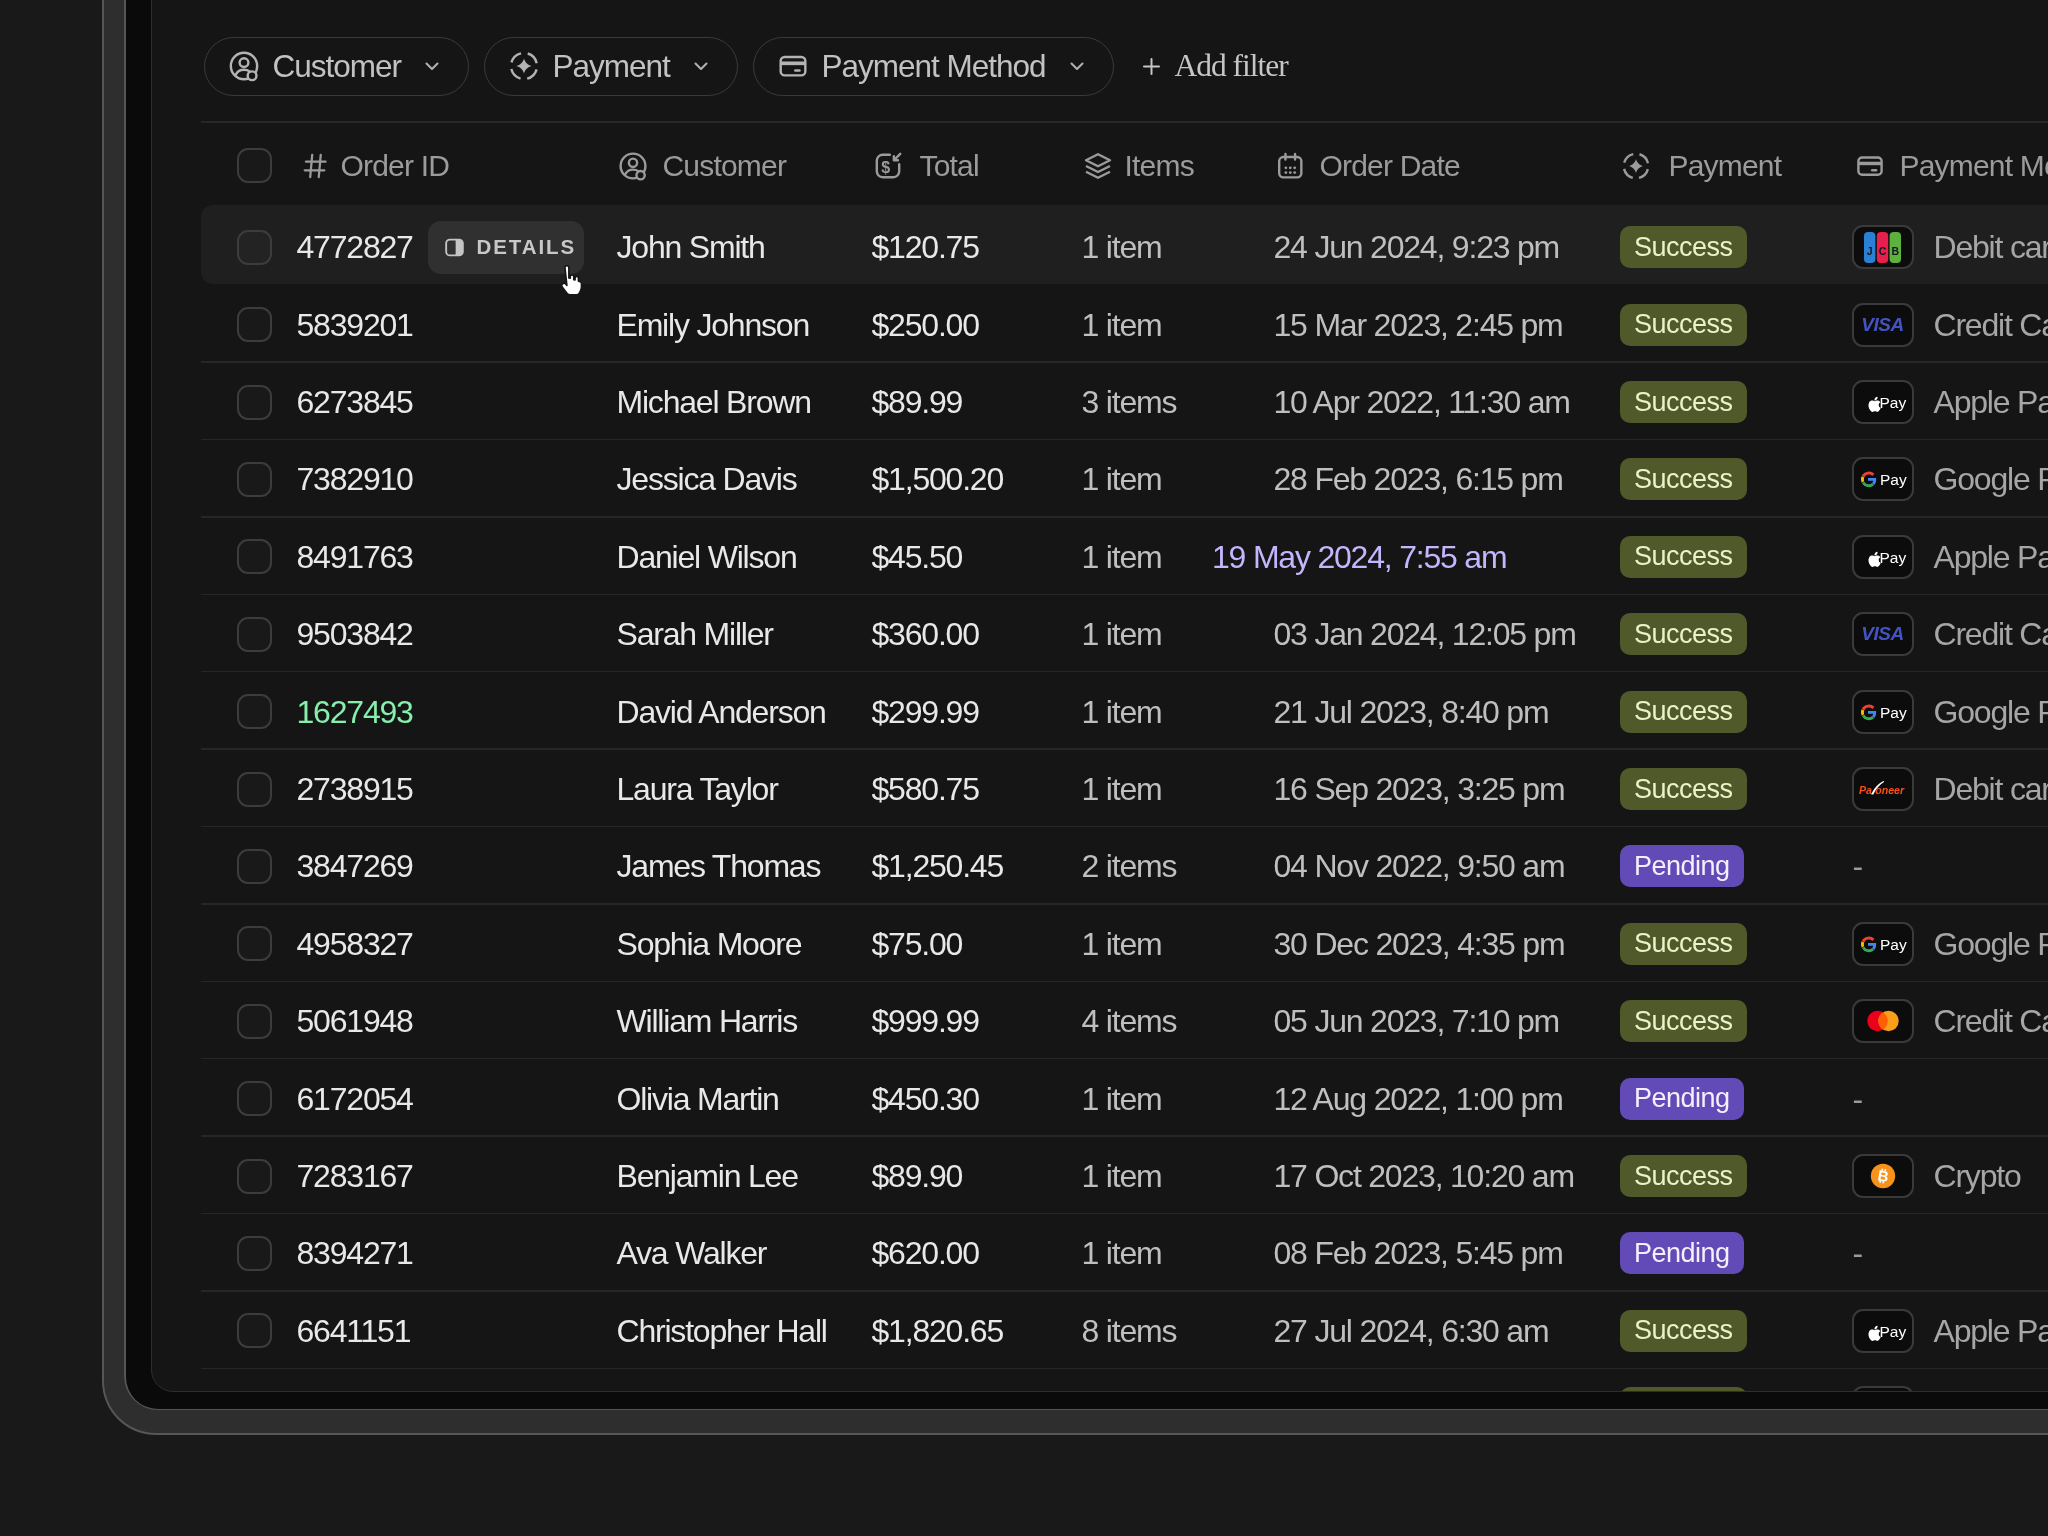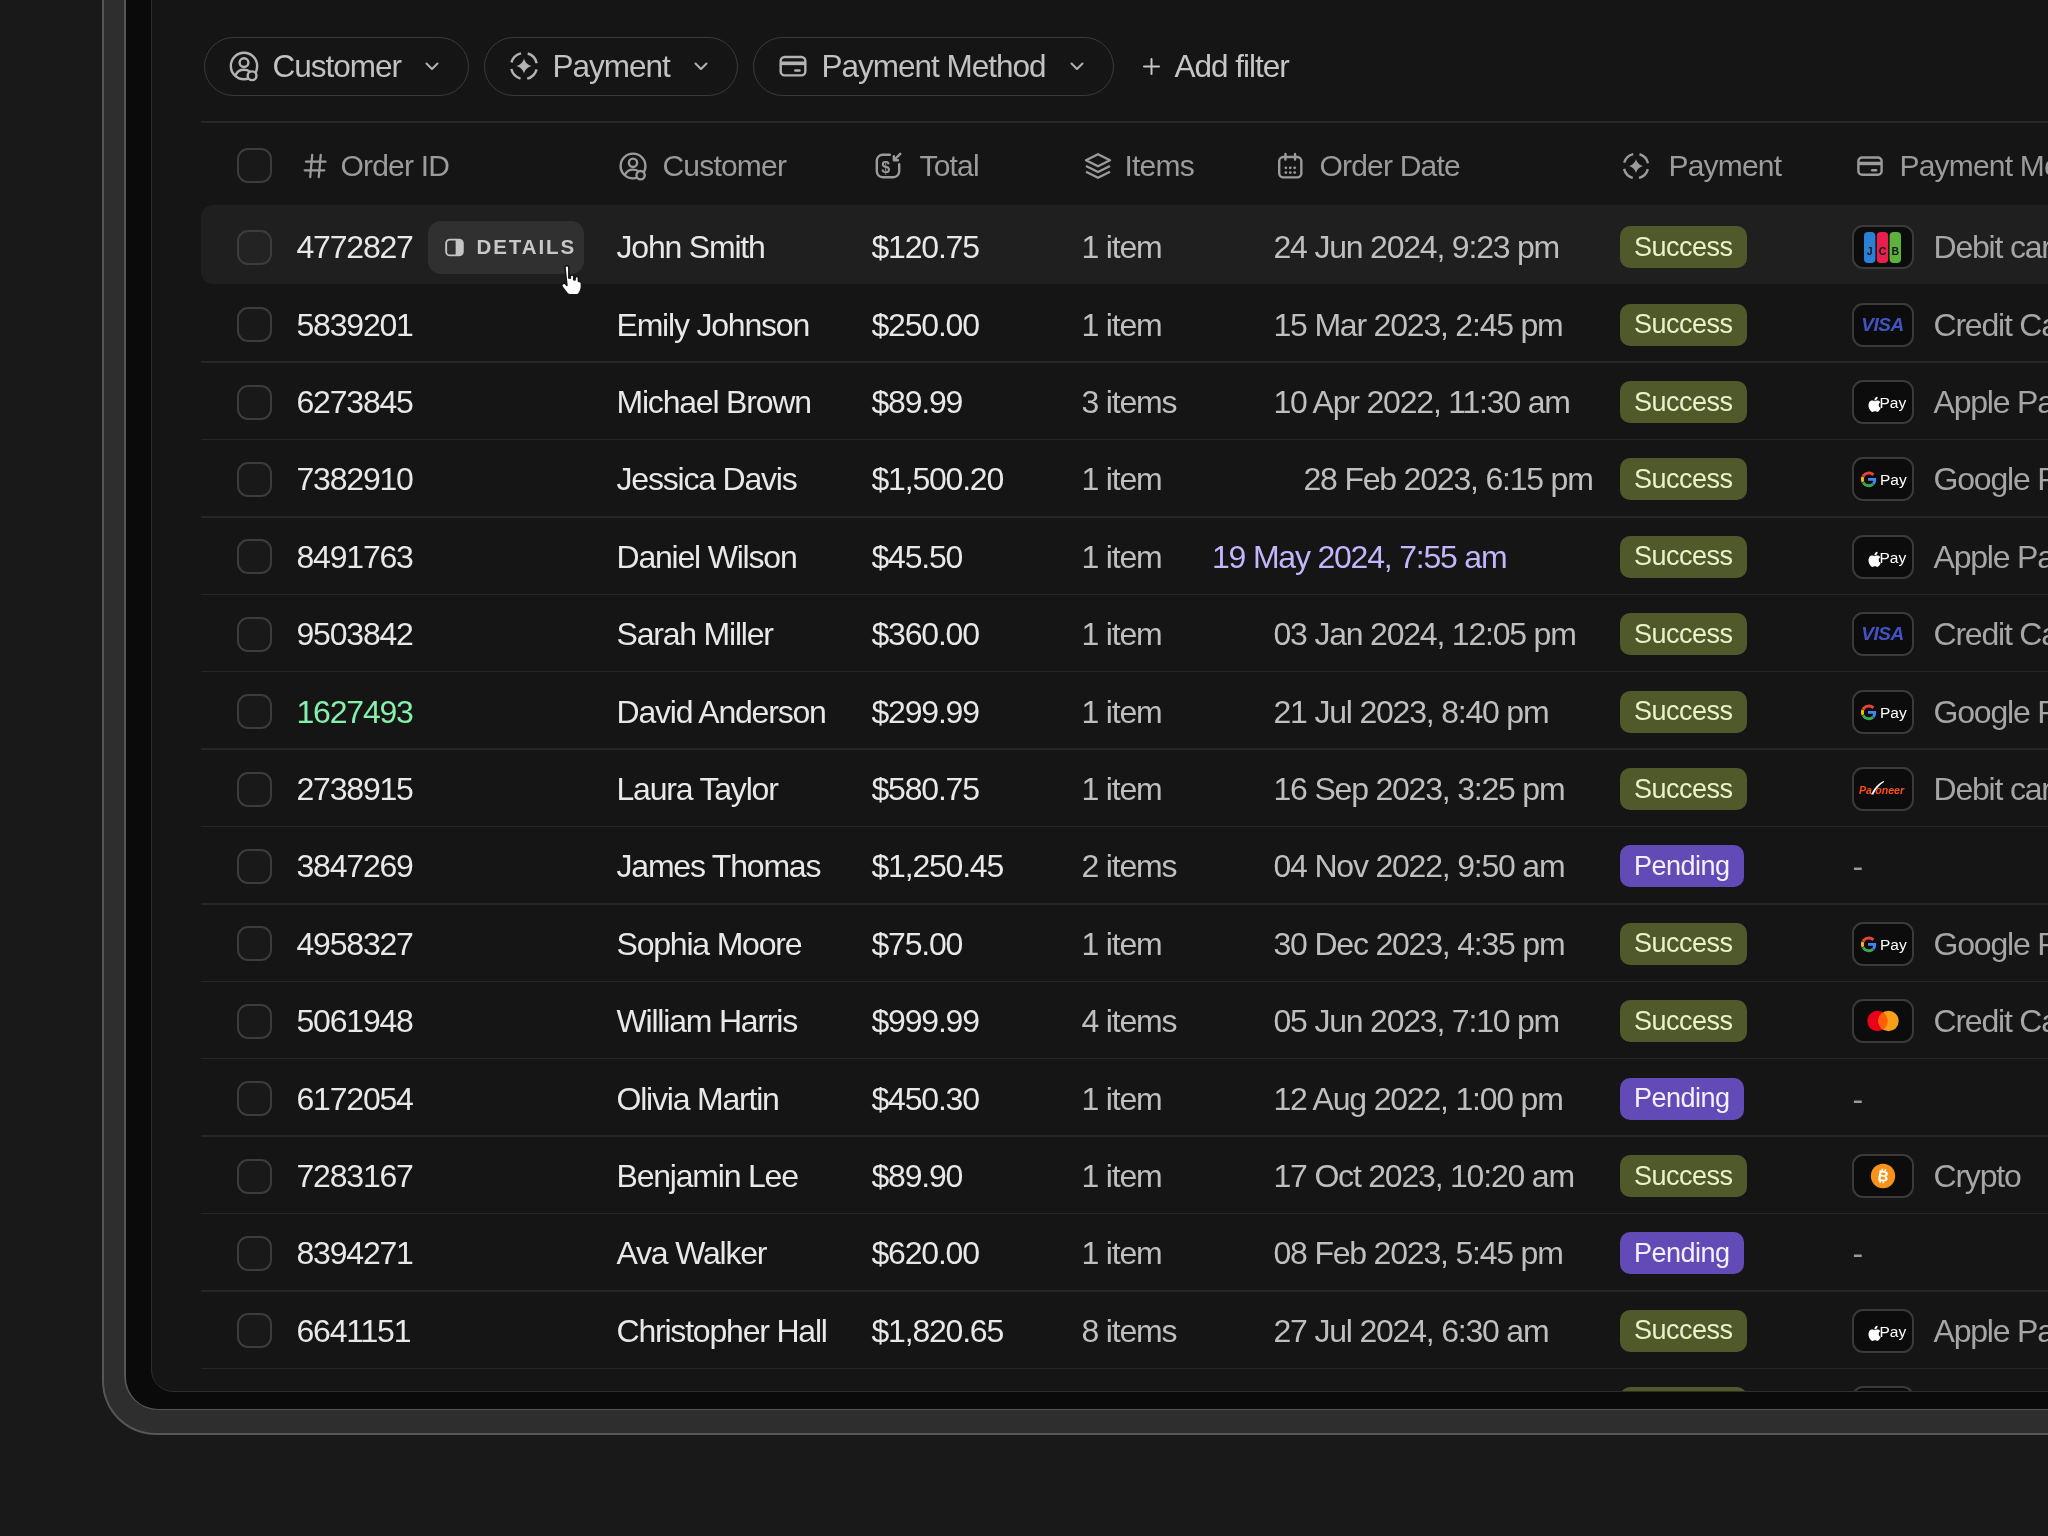--- a/index.html
+++ b/index.html
@@ -63,21 +63,21 @@
           <rect x="3.3" y="8.8" width="17.4" height="2.6" fill="#b3b3b3"></rect>
           <path d="M13.6 15.2 H16.6" stroke="#b3b3b3" stroke-width="1.7" stroke-linecap="round"></path>
         </svg>
         <span style="margin-left:12px;">Payment Method</span>
         <span style="margin-left:19px;display:flex;">
           <svg width="24" height="24" viewBox="0 0 24 24" fill="none">
             <path d="M6.5 9.6 12 15 17.5 9.6" stroke="#b0b0b0" stroke-width="2.1" stroke-linecap="round" stroke-linejoin="round"></path>
           </svg>
         </span>
       </div>
-      <div class="abs" style="left:986.5px;top:95.5px;height:59px;display:flex;align-items:center;color:#c6c6c6;font-size:31.5px;letter-spacing:-1px;">
+      <div class="abs" style="left:986.5px;top:95.5px;height:59px;display:flex;align-items:center;color:#c6c6c6;font-size:31.5px;letter-spacing:-1px;font-family:Liberation Serif, serif;">
         <svg width="25" height="25" viewBox="0 0 24 24" fill="none">
           <path d="M12 4.8 V19.2 M4.8 12 H19.2" stroke="#c6c6c6" stroke-width="1.9" stroke-linecap="round"></path>
         </svg>
         <span style="margin-left:11px;">Add filter</span>
       </div>
       <div class="sep" style="left:48.5px;top:180.0px;width:2100px;background:#272727;"></div>
       <div class="chk" style="left:84.5px;top:207.0px;"></div>
       <div class="hicon" style="left:146.5px;top:208.5px;"><svg width="32" height="32" viewBox="0 0 24 24" fill="none">
           <path d="M9.9 3.6 8.4 20.4 M16.3 3.6 14.8 20.4 M5.2 8.8 H19.9 M4.3 15.2 H19" stroke="#9b9b9b" stroke-width="1.7" stroke-linecap="round"></path>
         </svg></div>
@@ -165,21 +165,21 @@
           <path d="M12.6 5.4c.7-.9.6-1.8.5-2.1-.5 0-1.2.3-1.6.8-.4.4-.7 1.2-.6 1.9.6.1 1.2-.2 1.7-.6zM13.1 6.1c-.9-.1-1.7.5-2.1.5-.4 0-1.1-.5-1.8-.5-.9 0-1.8.5-2.3 1.4-1 1.7-.3 4.2.7 5.6.5.7 1 1.4 1.8 1.4.7 0 1-.4 1.8-.4s1.1.4 1.8.4c.8 0 1.3-.7 1.7-1.3.5-.8.7-1.5.8-1.6-.1 0-1.5-.6-1.5-2.2 0-1.4 1.1-2 1.2-2.1-.7-1-1.7-1.2-2.1-1.2z" fill="#ffffff" transform="translate(0.8,1.3) scale(1.35)"></path>
           <text x="20.5" y="17.4" font-family="Liberation Sans, sans-serif" font-size="15.5" font-weight="500" fill="#ffffff">Pay</text>
         </svg>
       </div>
       <div class="cell" style="left:1781.5px;top:461.0px;transform:translateY(-50%);color:#a6a6a6;font-size:32px;letter-spacing:-1.2px;">Apple Pay</div>
       <div class="chk" style="left:84.5px;top:520.9000000000001px;"></div>
       <div class="cell" style="left:144.5px;top:538.4000000000001px;transform:translateY(-50%);color:#e8e8e8;font-size:32px;letter-spacing:-1.2px;">7382910</div>
       <div class="cell" style="left:464.5px;top:538.4000000000001px;transform:translateY(-50%);color:#e8e8e8;font-size:32px;letter-spacing:-1.2px;">Jessica Davis</div>
       <div class="cell" style="left:719.5px;top:538.4000000000001px;transform:translateY(-50%);color:#e8e8e8;font-size:32px;letter-spacing:-1.2px;">$1,500.20</div>
       <div class="cell" style="left:929.5px;top:538.4000000000001px;transform:translateY(-50%);color:#bfbfbf;font-size:32px;letter-spacing:-1.2px;">1 item</div>
-      <div class="cell" style="left:1121.5px;top:538.4000000000001px;transform:translateY(-50%);color:#bfbfbf;font-size:32px;letter-spacing:-1.2px;margin-left:30px;">28 Feb 2023, 6:15 pm</div>
+      <div class="cell" style="left:1121.5px;top:538.4000000000001px;transform:translateY(-50%);color:#bfbfbf;font-size:32px;letter-spacing:-1.2px;">28 Feb 2023, 6:15 pm</div>
       <div class="badge b-success" style="left:1467.5px;top:517.4000000000001px;">Success</div>
       <div class="tile" style="left:1699.5px;top:516.4000000000001px;">
         <svg width="50" height="22" viewBox="0 0 50 22" fill="none">
           <g transform="translate(0.5,2.2) scale(1.02)">
             <path d="M14.6 4.6 A6.4 6.4 0 0 0 4.5 6.1" stroke="#ea4335" stroke-width="2.9"></path>
             <path d="M4.3 6.5 A6.4 6.4 0 0 0 4.3 11.5" stroke="#fbbc04" stroke-width="2.9"></path>
             <path d="M4.5 11.9 A6.4 6.4 0 0 0 14.3 13.7" stroke="#34a853" stroke-width="2.9"></path>
             <path d="M14.5 13.5 A6.4 6.4 0 0 0 15.9 9 L9.3 9" stroke="#4285f4" stroke-width="2.9"></path>
           </g>
           <text x="22" y="17.4" font-family="Liberation Sans, sans-serif" font-size="15.5" font-weight="500" fill="#ffffff">Pay</text>

